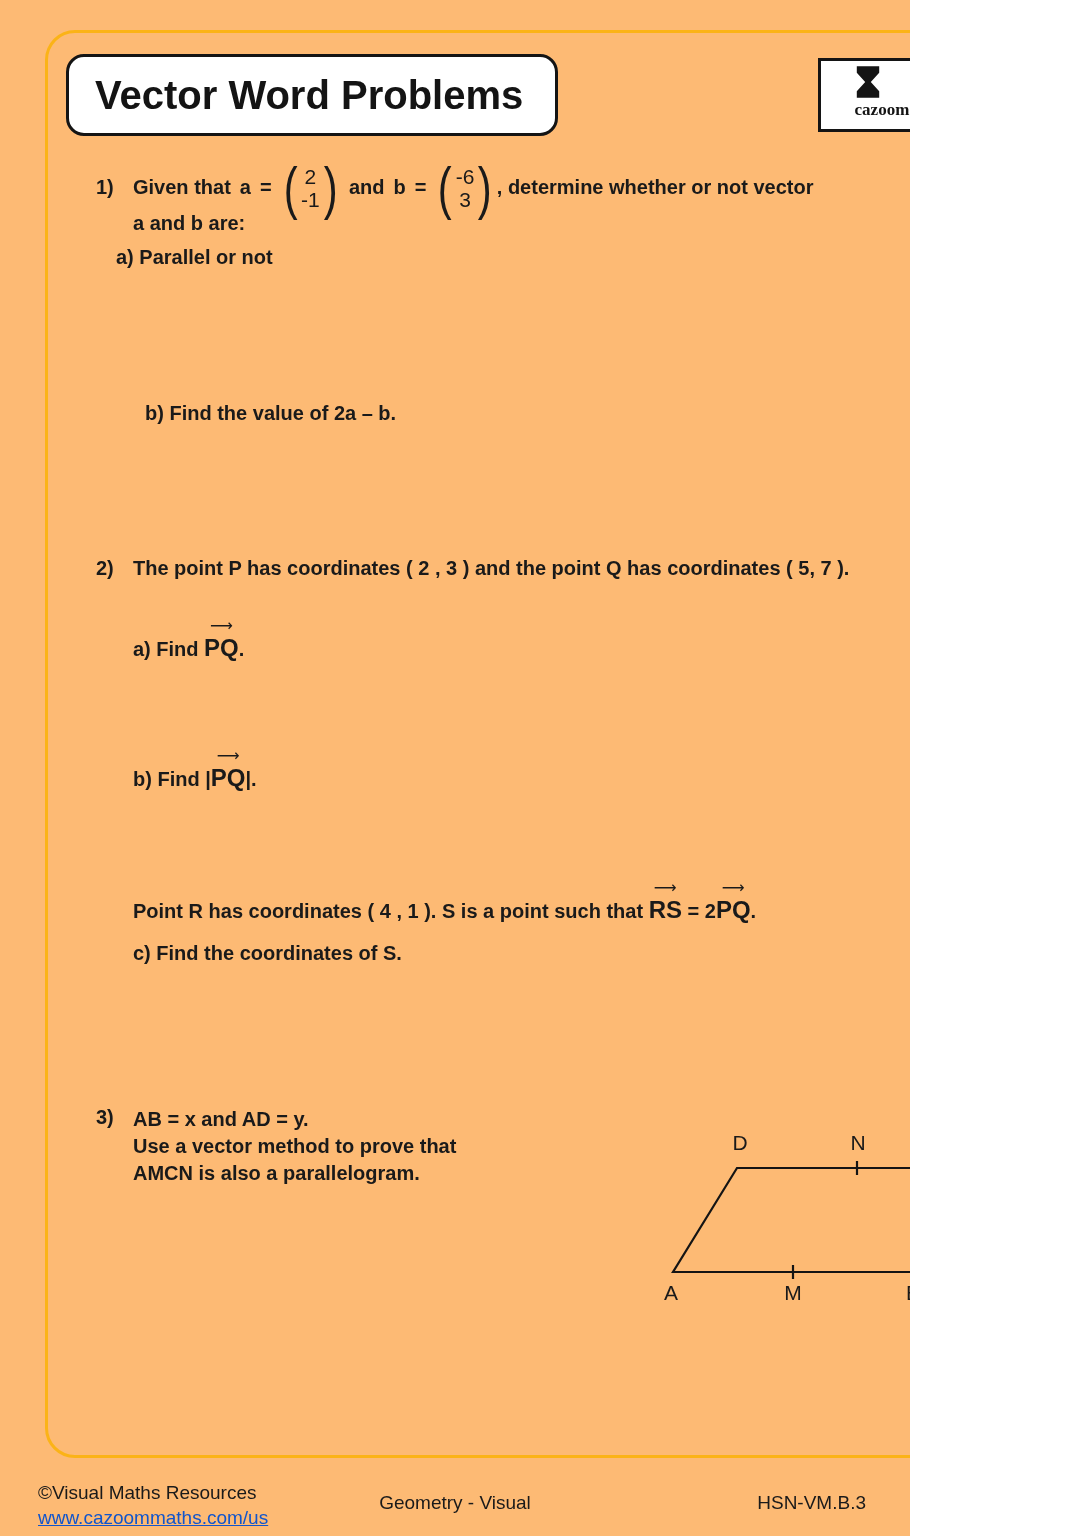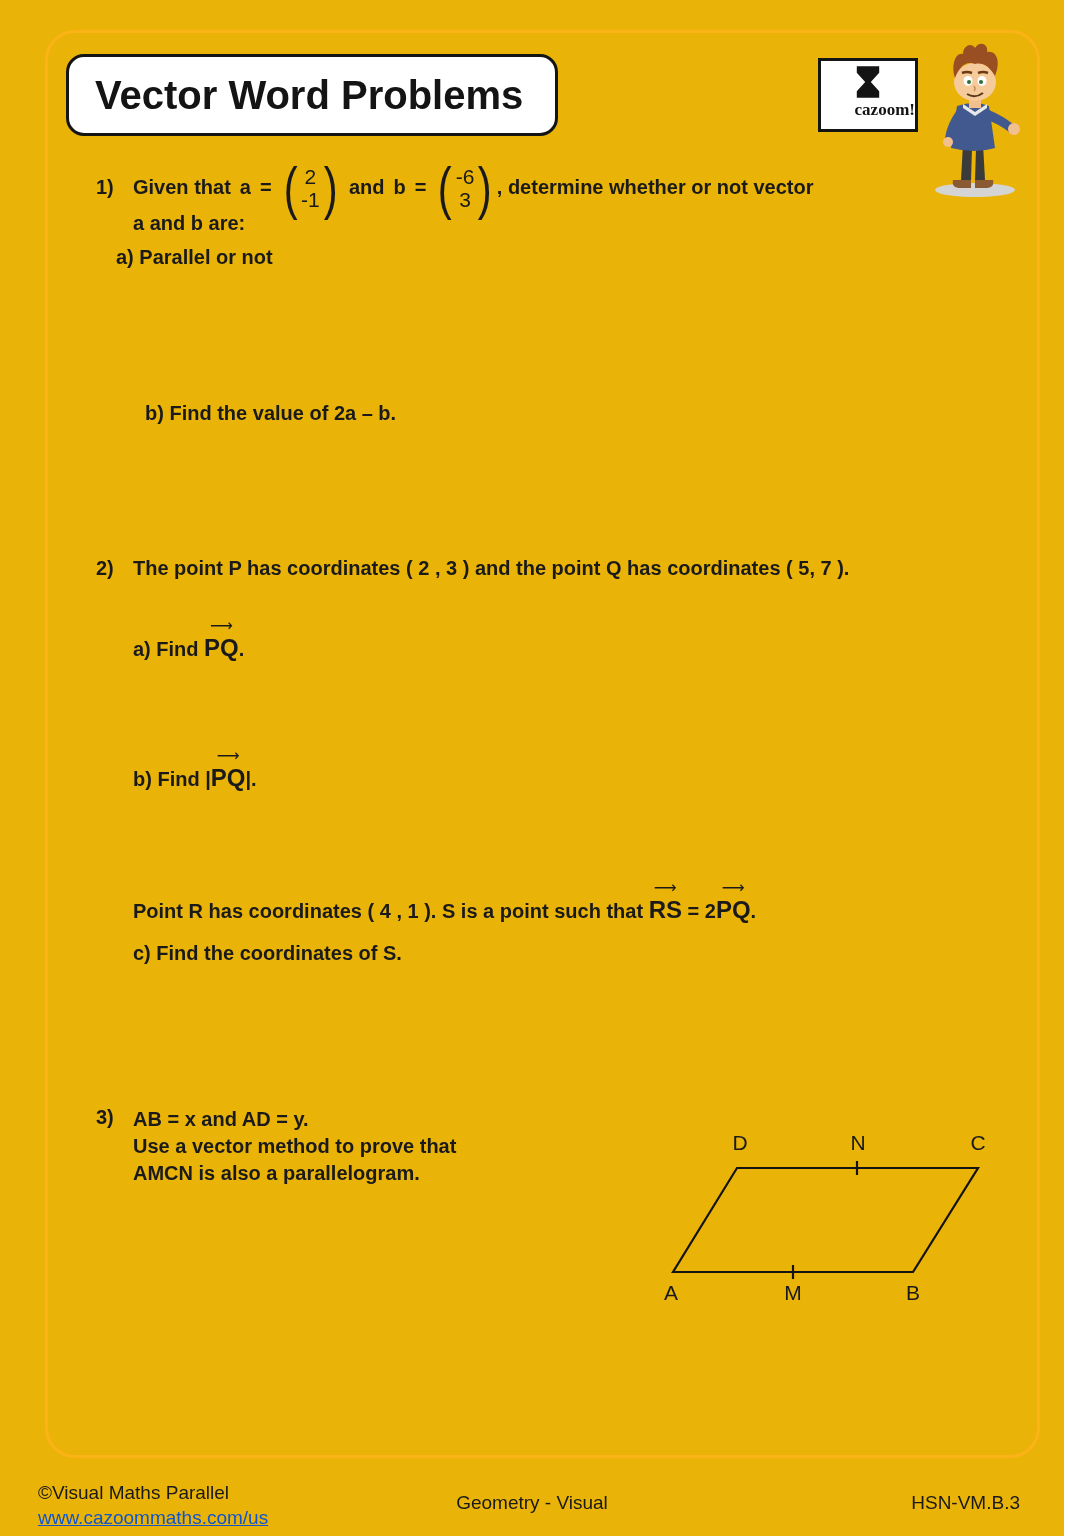--- a/index.html
+++ b/index.html
@@ -1,17 +1,17 @@
 <!DOCTYPE html>
 <html><head>
 <meta charset="utf-8">
 <style>
   *{box-sizing:border-box;margin:0;padding:0}
   html,body{background:#ffffff}
-  .page{position:relative;width:1064px;height:1536px;background:#eab308;
+  .page{position:relative;width:910px;height:1536px;background:#fdba74;
         font-family:"Liberation Sans","DejaVu Sans",sans-serif;color:#1a1a1a;overflow:hidden}
 
   .frame{position:absolute;left:45px;top:30px;width:995px;height:1428px;
          border:3px solid #FBB317;border-radius:30px}
 
   .title-box{position:absolute;left:66px;top:54px;width:492px;height:82px;
              border:3px solid #141414;border-radius:18px;display:flex;align-items:center;
              padding-left:26px;background:#fff}
   .title-box h1{font-size:40px;font-weight:bold;color:#141414;letter-spacing:0}
 
@@ -170,19 +170,19 @@
     <line x1="215" y1="43" x2="215" y2="57" stroke="#141414" stroke-width="2.2"></line>
     <text x="98" y="32" text-anchor="middle">D</text>
     <text x="216" y="32" text-anchor="middle">N</text>
     <text x="336" y="32" text-anchor="middle">C</text>
     <text x="29" y="182" text-anchor="middle">A</text>
     <text x="151" y="182" text-anchor="middle">M</text>
     <text x="271" y="182" text-anchor="middle">B</text>
   </svg>
 
   <div class="footer-left">
-    <div>©Visual Maths Parallel</div>
+    <div>©Visual Maths Resources</div>
     <a>www.cazoommaths.com/us</a>
   </div>
   <div class="footer-center">Geometry - Visual</div>
   <div class="footer-right">HSN-VM.B.3</div>
 
 </div>
 
 </body></html>

